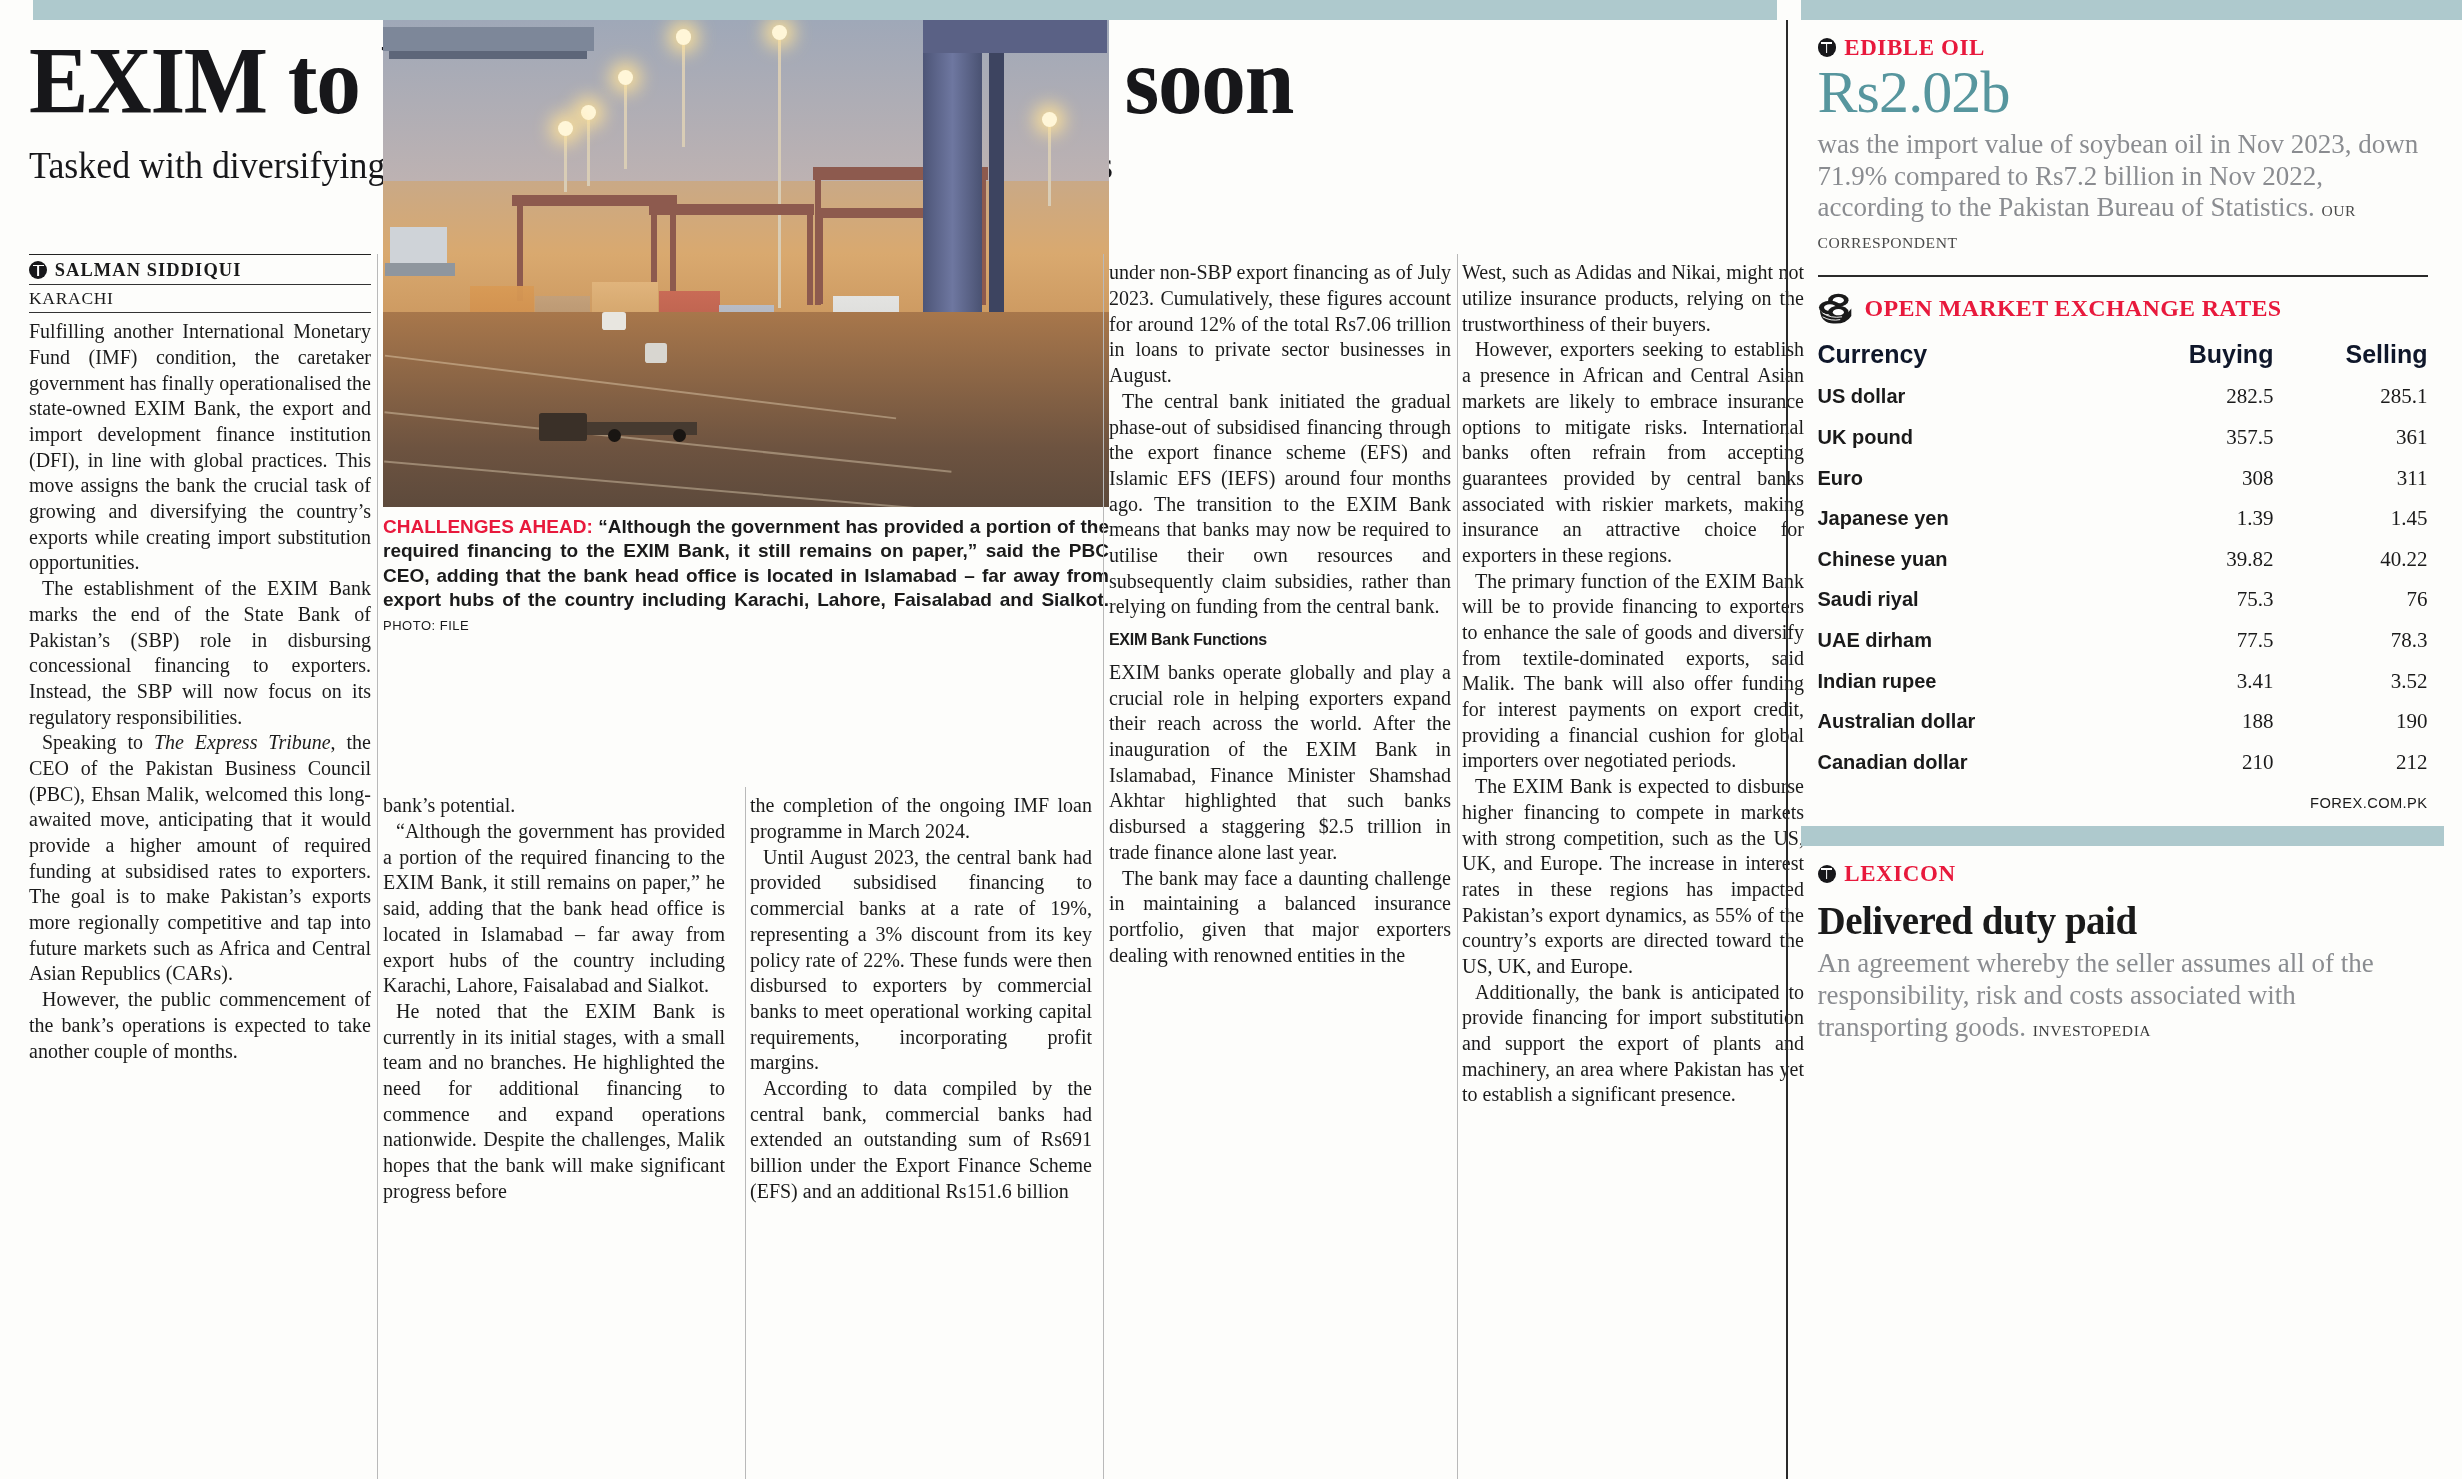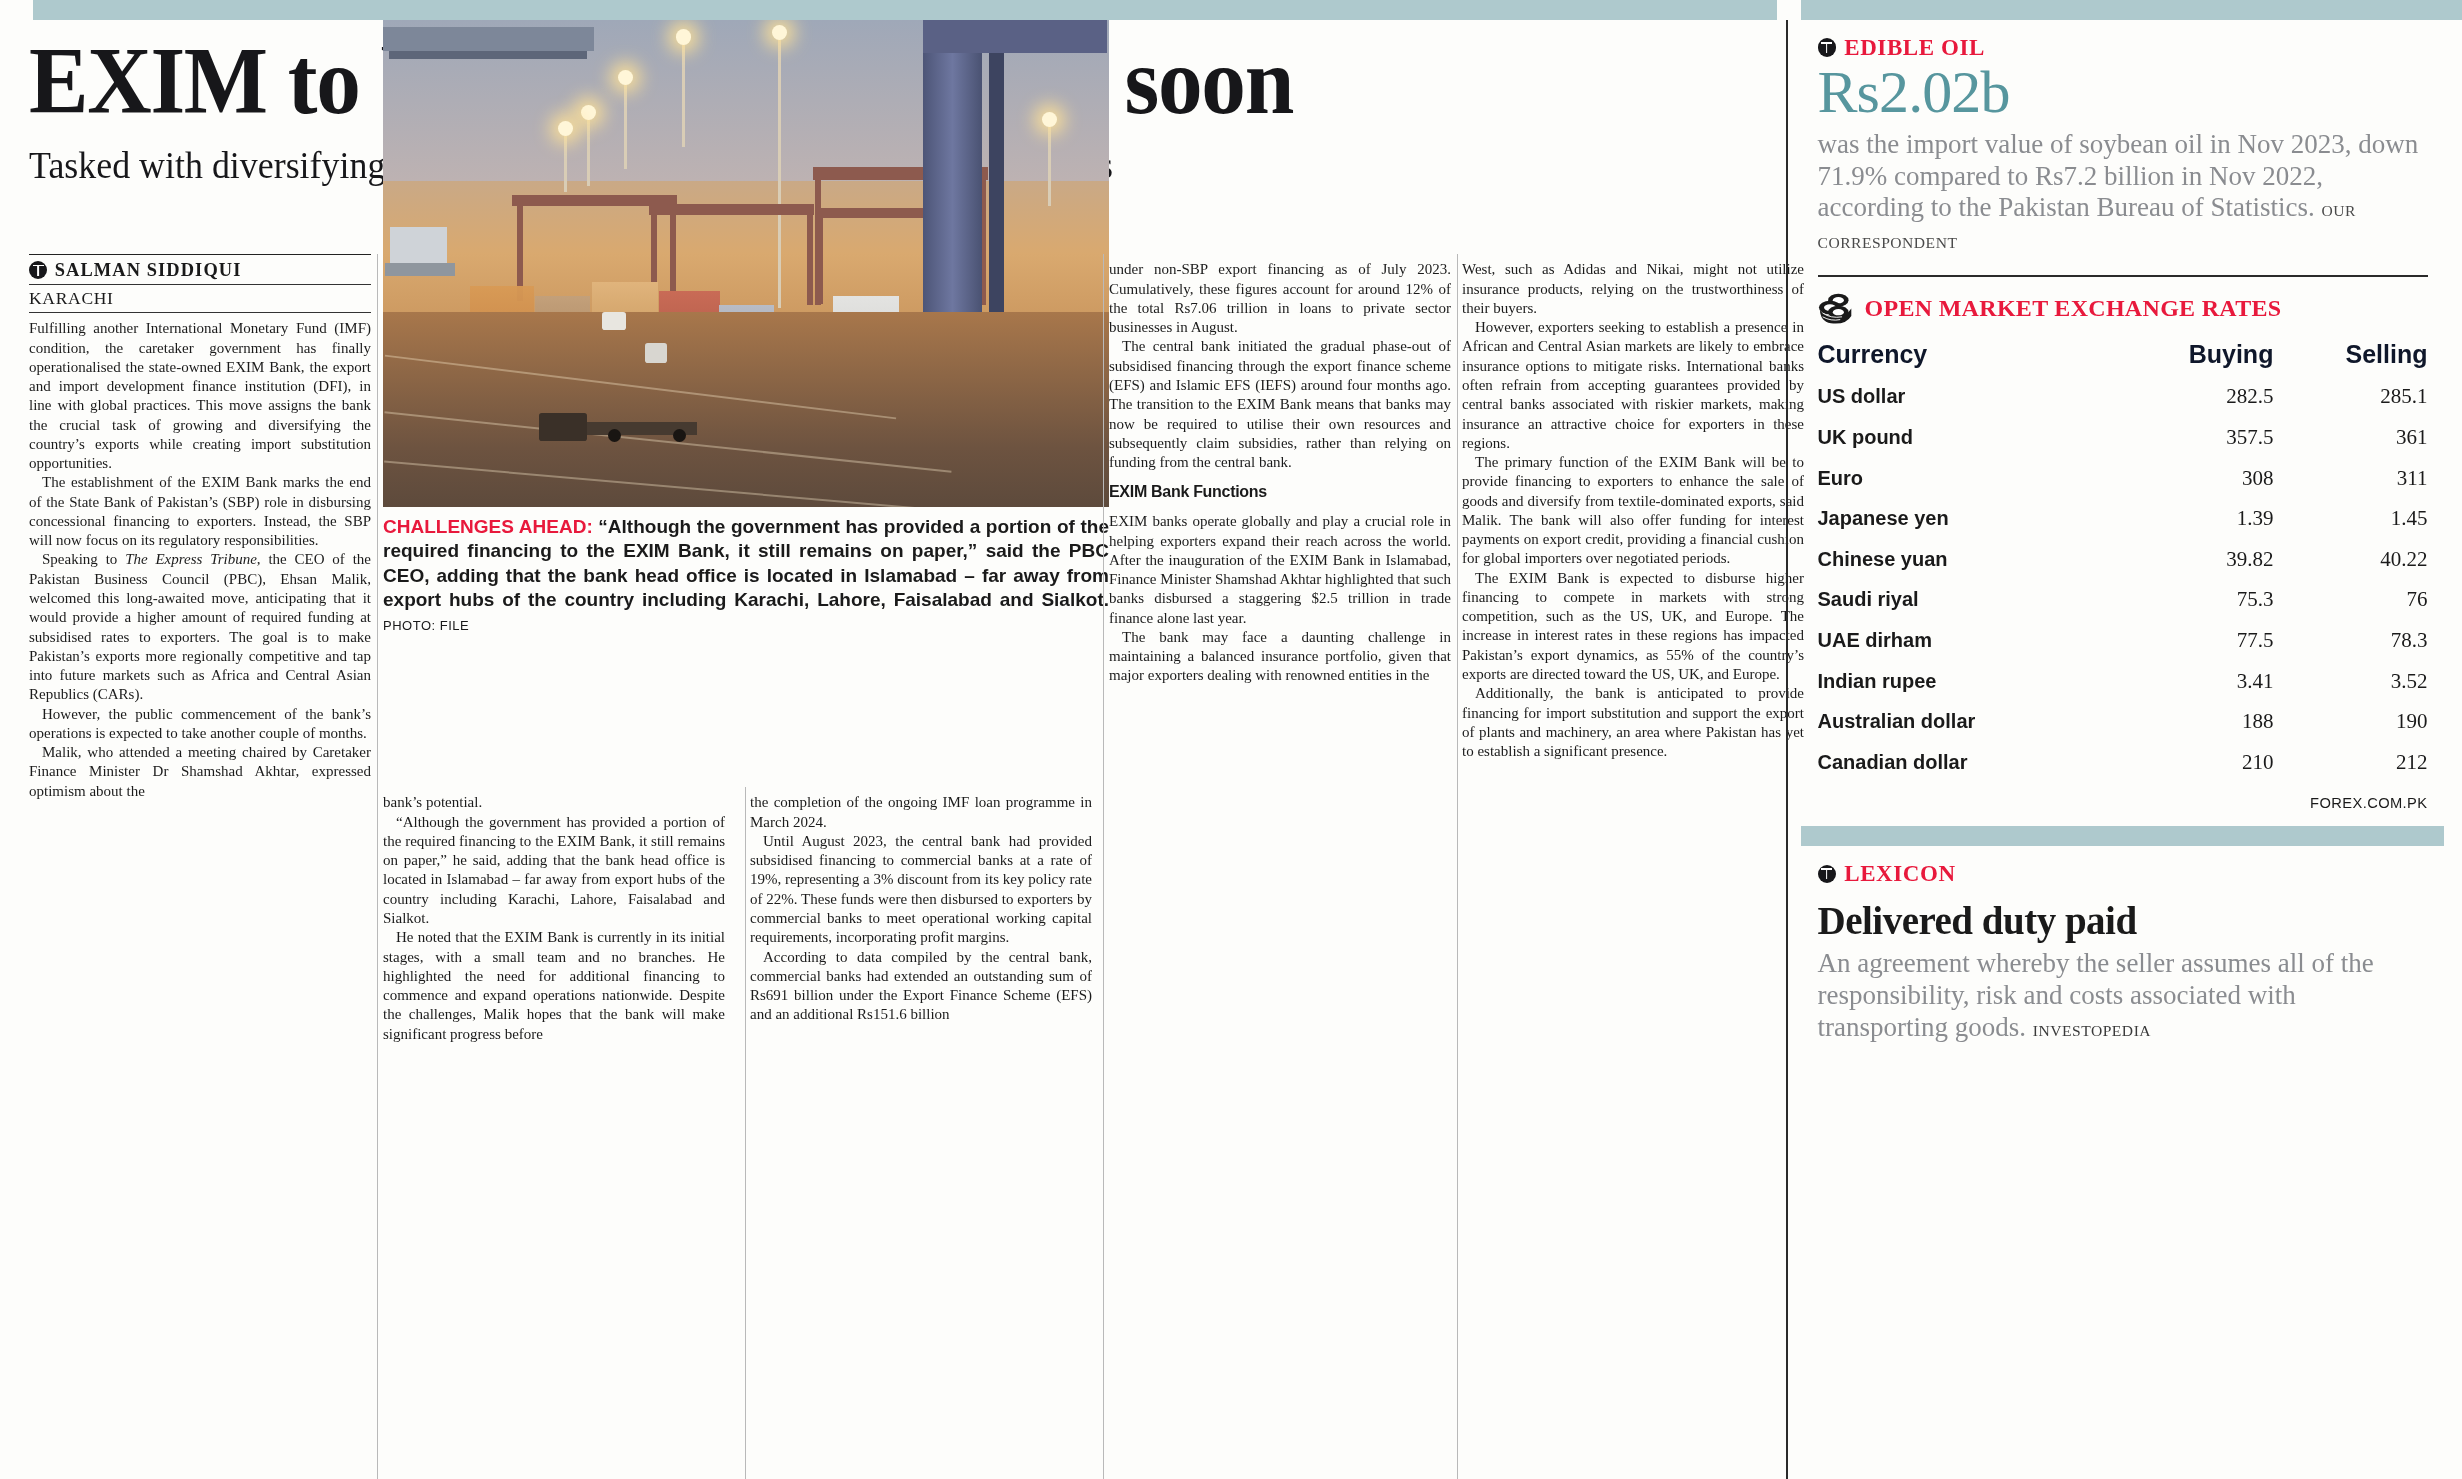--- a/index.html
+++ b/index.html
@@ -55,21 +55,21 @@
   .byline-wrap { border-top:1.8px solid #222; padding-top:4.6px; }
   .byline { display:flex; align-items:center; gap:7.4px; font-size:18.4px; font-weight:bold;
             letter-spacing:1.1px; font-family:"Liberation Serif", serif; padding-bottom:3.7px; }
   .tlogo { width:18.4px; height:18.4px; border-radius:50%; background:#17171a; position:relative; flex:none; }
   .tlogo::before { content:""; position:absolute; left:50%; top:3.7px; width:1.8px; height:11px;
                    background:#fff; transform:translateX(-50%); }
   .tlogo::after { content:""; position:absolute; left:3.7px; top:3.7px; width:11px; height:1.8px; background:#fff; }
   .dateline { border-top:0.9px solid #333; border-bottom:0.9px solid #333;
               font-size:17.5px; letter-spacing:0.7px; padding:2.8px 0 2.8px 0; }
 
-  .body { font-size:15px; line-height:1.285; text-align:justify; color:#1b1b1b;
+  .body { font-size:20px; line-height:1.285; text-align:justify; color:#1b1b1b;
           hyphens:auto; -webkit-hyphens:auto; }
   .body p { text-indent:13px; }
   .body p.first { text-indent:0; padding-top:6.4px; }
   .body p + p { text-indent:13px; }
   .sect-head { font-family:"Liberation Sans", sans-serif; font-weight:bold; font-size:16px;
                margin:11px 0 4.6px; letter-spacing:-0.3px; }
   em { font-style:italic; }
 
   
   #photo-wrap { position:absolute; left:354px; top:0; width:726px; height:515px; }
@@ -223,21 +223,20 @@
           <span class="tlogo"></span>
           <span>SALMAN SIDDIQUI</span>
         </div>
         <div class="dateline">KARACHI</div>
       </div>
       <div class="body">
         <p class="first">Fulfilling another International Monetary Fund (IMF) condition, the caretaker government has finally operationalised the state-owned EXIM Bank, the export and import development finance institution (DFI), in line with global practices. This move assigns the bank the crucial task of growing and diversifying the country’s exports while creating import substitution opportunities.</p>
         <p>The establishment of the EXIM Bank marks the end of the State Bank of Pakistan’s (SBP) role in disbursing concessional financing to exporters. Instead, the SBP will now focus on its regulatory responsibilities.</p>
         <p>Speaking to <em>The Express Tribune</em>, the CEO of the Pakistan Business Council (PBC), Ehsan Malik, welcomed this long-awaited move, anticipating that it would provide a higher amount of required funding at subsidised rates to exporters. The goal is to make Pakistan’s exports more regionally competitive and tap into future markets such as Africa and Central Asian Republics (CARs).</p>
         <p>However, the public commencement of the bank’s operations is expected to take another couple of months.</p>
-        <p>Malik, who attended a meeting chaired by Caretaker Finance Minister Dr Shamshad Akhtar, expressed optimism about the</p>
       </div>
     </div>
 
     <div class="col" id="col2" style="top:533px;height:692px;">
       <div class="body">
         <p class="first">bank’s potential.</p>
         <p>“Although the government has provided a portion of the required financing to the EXIM Bank, it still remains on paper,” he said, adding that the bank head office is located in Islamabad – far away from export hubs of the country including Karachi, Lahore, Faisalabad and Sialkot.</p>
         <p>He noted that the EXIM Bank is currently in its initial stages, with a small team and no branches. He highlighted the need for additional financing to commence and expand operations nationwide. Despite the challenges, Malik hopes that the bank will make significant progress before</p>
       </div>
     </div>

